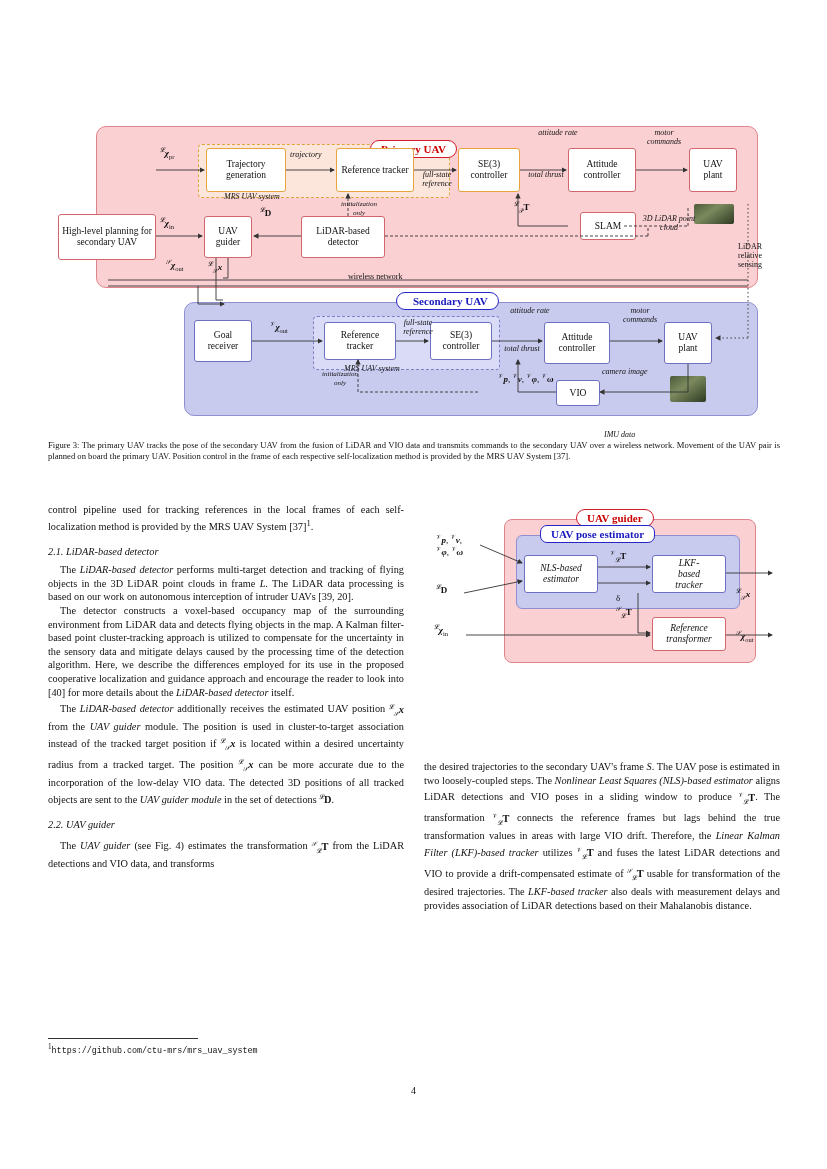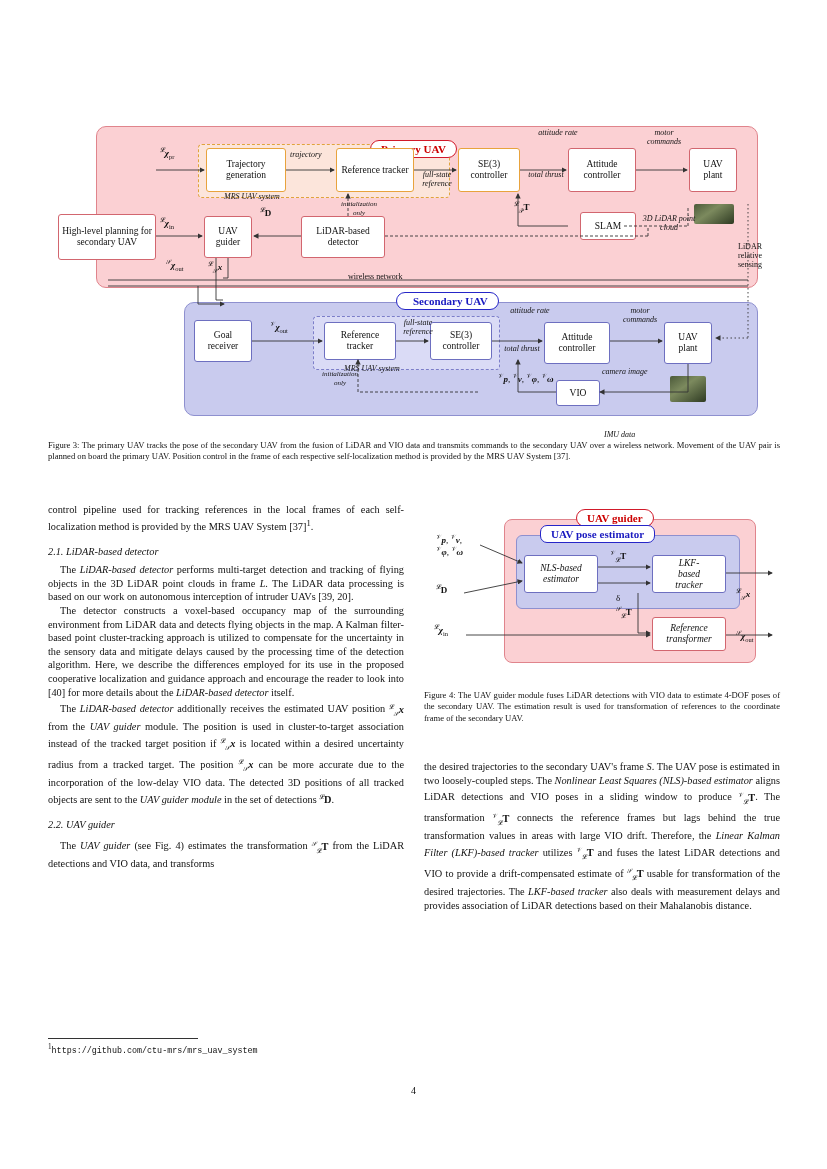--- a/index.html
+++ b/index.html
@@ -353,21 +353,20 @@
         <line x1="174" y1="62" x2="226" y2="62" marker-end="url(#ah)"></line>
         <line x1="174" y1="78" x2="226" y2="78" marker-end="url(#ah)"></line>
         <line x1="302" y1="68" x2="348" y2="68" marker-end="url(#ah)"></line>
         <path d="M214,88 L214,128 L226,128" marker-end="url(#ah)"></path>
         <line x1="42" y1="130" x2="226" y2="130" marker-end="url(#ah)"></line>
         <line x1="302" y1="130" x2="348" y2="130" marker-end="url(#ah)"></line>
       </g>
     </svg>
   </div>
 
-  <div class="caption" style="left:424px; top:690px; width:356px;">Figure 4: The UAV guider module fuses LiDAR detections with VIO data to estimate 4-DOF poses of the secondary UAV. The estimation result is used for transformation of references to the coordinate frame of the secondary UAV.</div>
 
   <div class="col" style="left:424px; top:760px; width:356px;">
     <p class="noind"><span>the desired trajectories to the secondary UAV's frame </span><span class="it">S</span><span>. The UAV pose is estimated in two loosely-coupled steps. The </span><span class="it">Nonlinear Least Squares (NLS)-based estimator</span><span> aligns LiDAR detections and VIO poses in a sliding window to produce </span><span class="mathinline"><span class="presup">𝒱</span><span class="presub">𝓛</span><span class="b">T</span></span><span>. The transformation </span><span class="mathinline"><span class="presup">𝒱</span><span class="presub">𝓛</span><span class="b">T</span></span><span> connects the reference frames but lags behind the true transformation values in areas with large VIO drift. Therefore, the </span><span class="it">Linear Kalman Filter (LKF)-based tracker</span><span> utilizes </span><span class="mathinline"><span class="presup">𝒱</span><span class="presub">𝓛</span><span class="b">T</span></span><span> and fuses the latest LiDAR detections and VIO to provide a drift-compensated estimate of </span><span class="mathinline"><span class="presup">𝒮</span><span class="presub">𝓛</span><span class="b">T</span></span><span> usable for transformation of the desired trajectories. The </span><span class="it">LKF-based tracker</span><span> also deals with measurement delays and provides association of LiDAR detections based on their Mahalanobis distance.</span></p>
   </div>
 
   <div class="footnote-rule"></div>
   <div class="footnote"><sup>1</sup><span class="mono">https://github.com/ctu-mrs/mrs_uav_system</span></div>
 
   <div class="pagenum">4</div>
 

